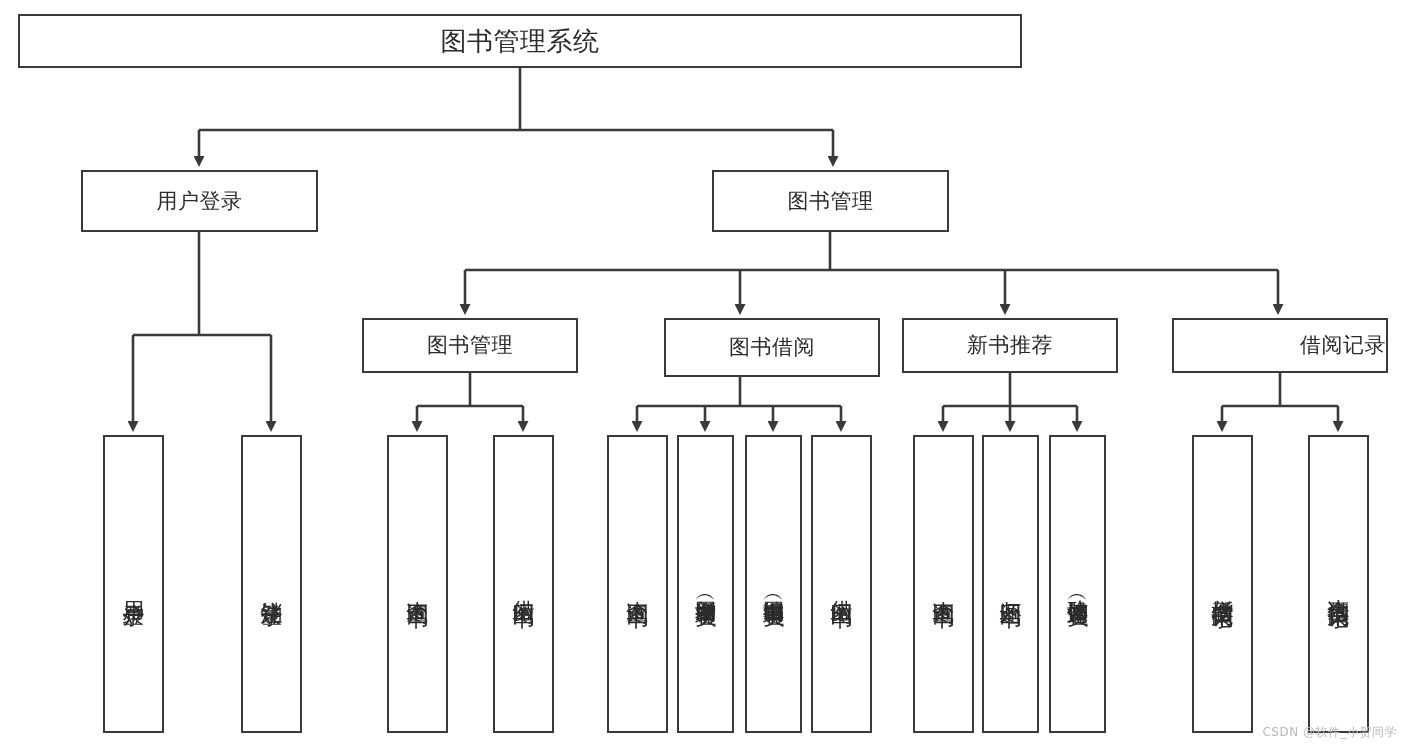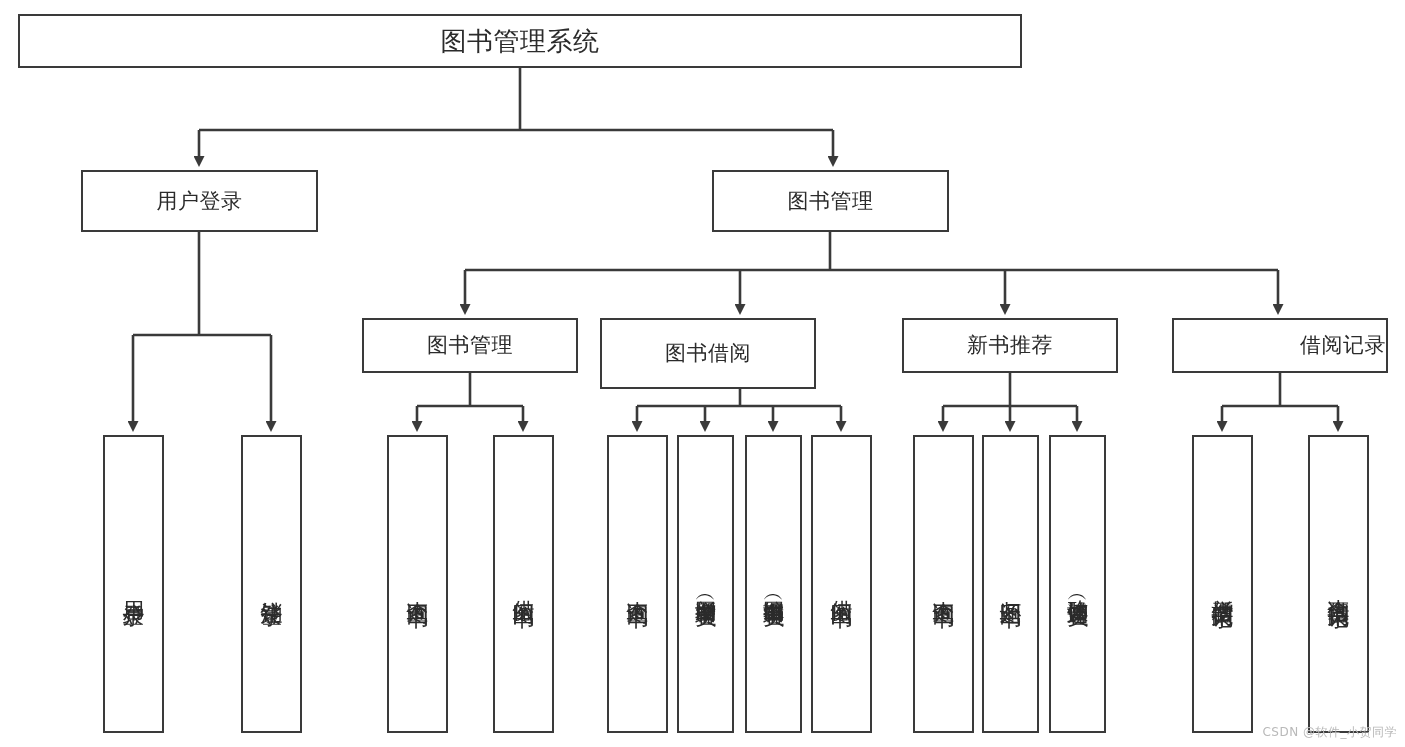--- a/index.html
+++ b/index.html
@@ -125,21 +125,21 @@
   <div class="node h-node" style="left:81px;top:170px;width:237px;height:62px;">
     <span class="lbl">用户登录</span>
   </div>
   <div class="node h-node" style="left:712px;top:170px;width:237px;height:62px;">
     <span class="lbl">图书管理</span>
   </div>
 
   <div class="node h-node" style="left:362px;top:318px;width:216px;height:55px;">
     <span class="lbl">图书管理</span>
   </div>
-  <div class="node h-node" style="left:600px;top:318px;width:216px;height:71px;">
+  <div class="node h-node" style="left:664px;top:318px;width:216px;height:59px;">
     <span class="lbl">图书借阅</span>
   </div>
   <div class="node h-node" style="left:902px;top:318px;width:216px;height:55px;">
     <span class="lbl">新书推荐</span>
   </div>
   <div class="node h-node" style="left:1172px;top:318px;width:216px;height:55px;justify-content:flex-end;">
     <span class="lbl">借阅记录</span>
   </div>
 
   <div class="node v-node" style="left:103px;top:435px;width:61px;height:298px;">

